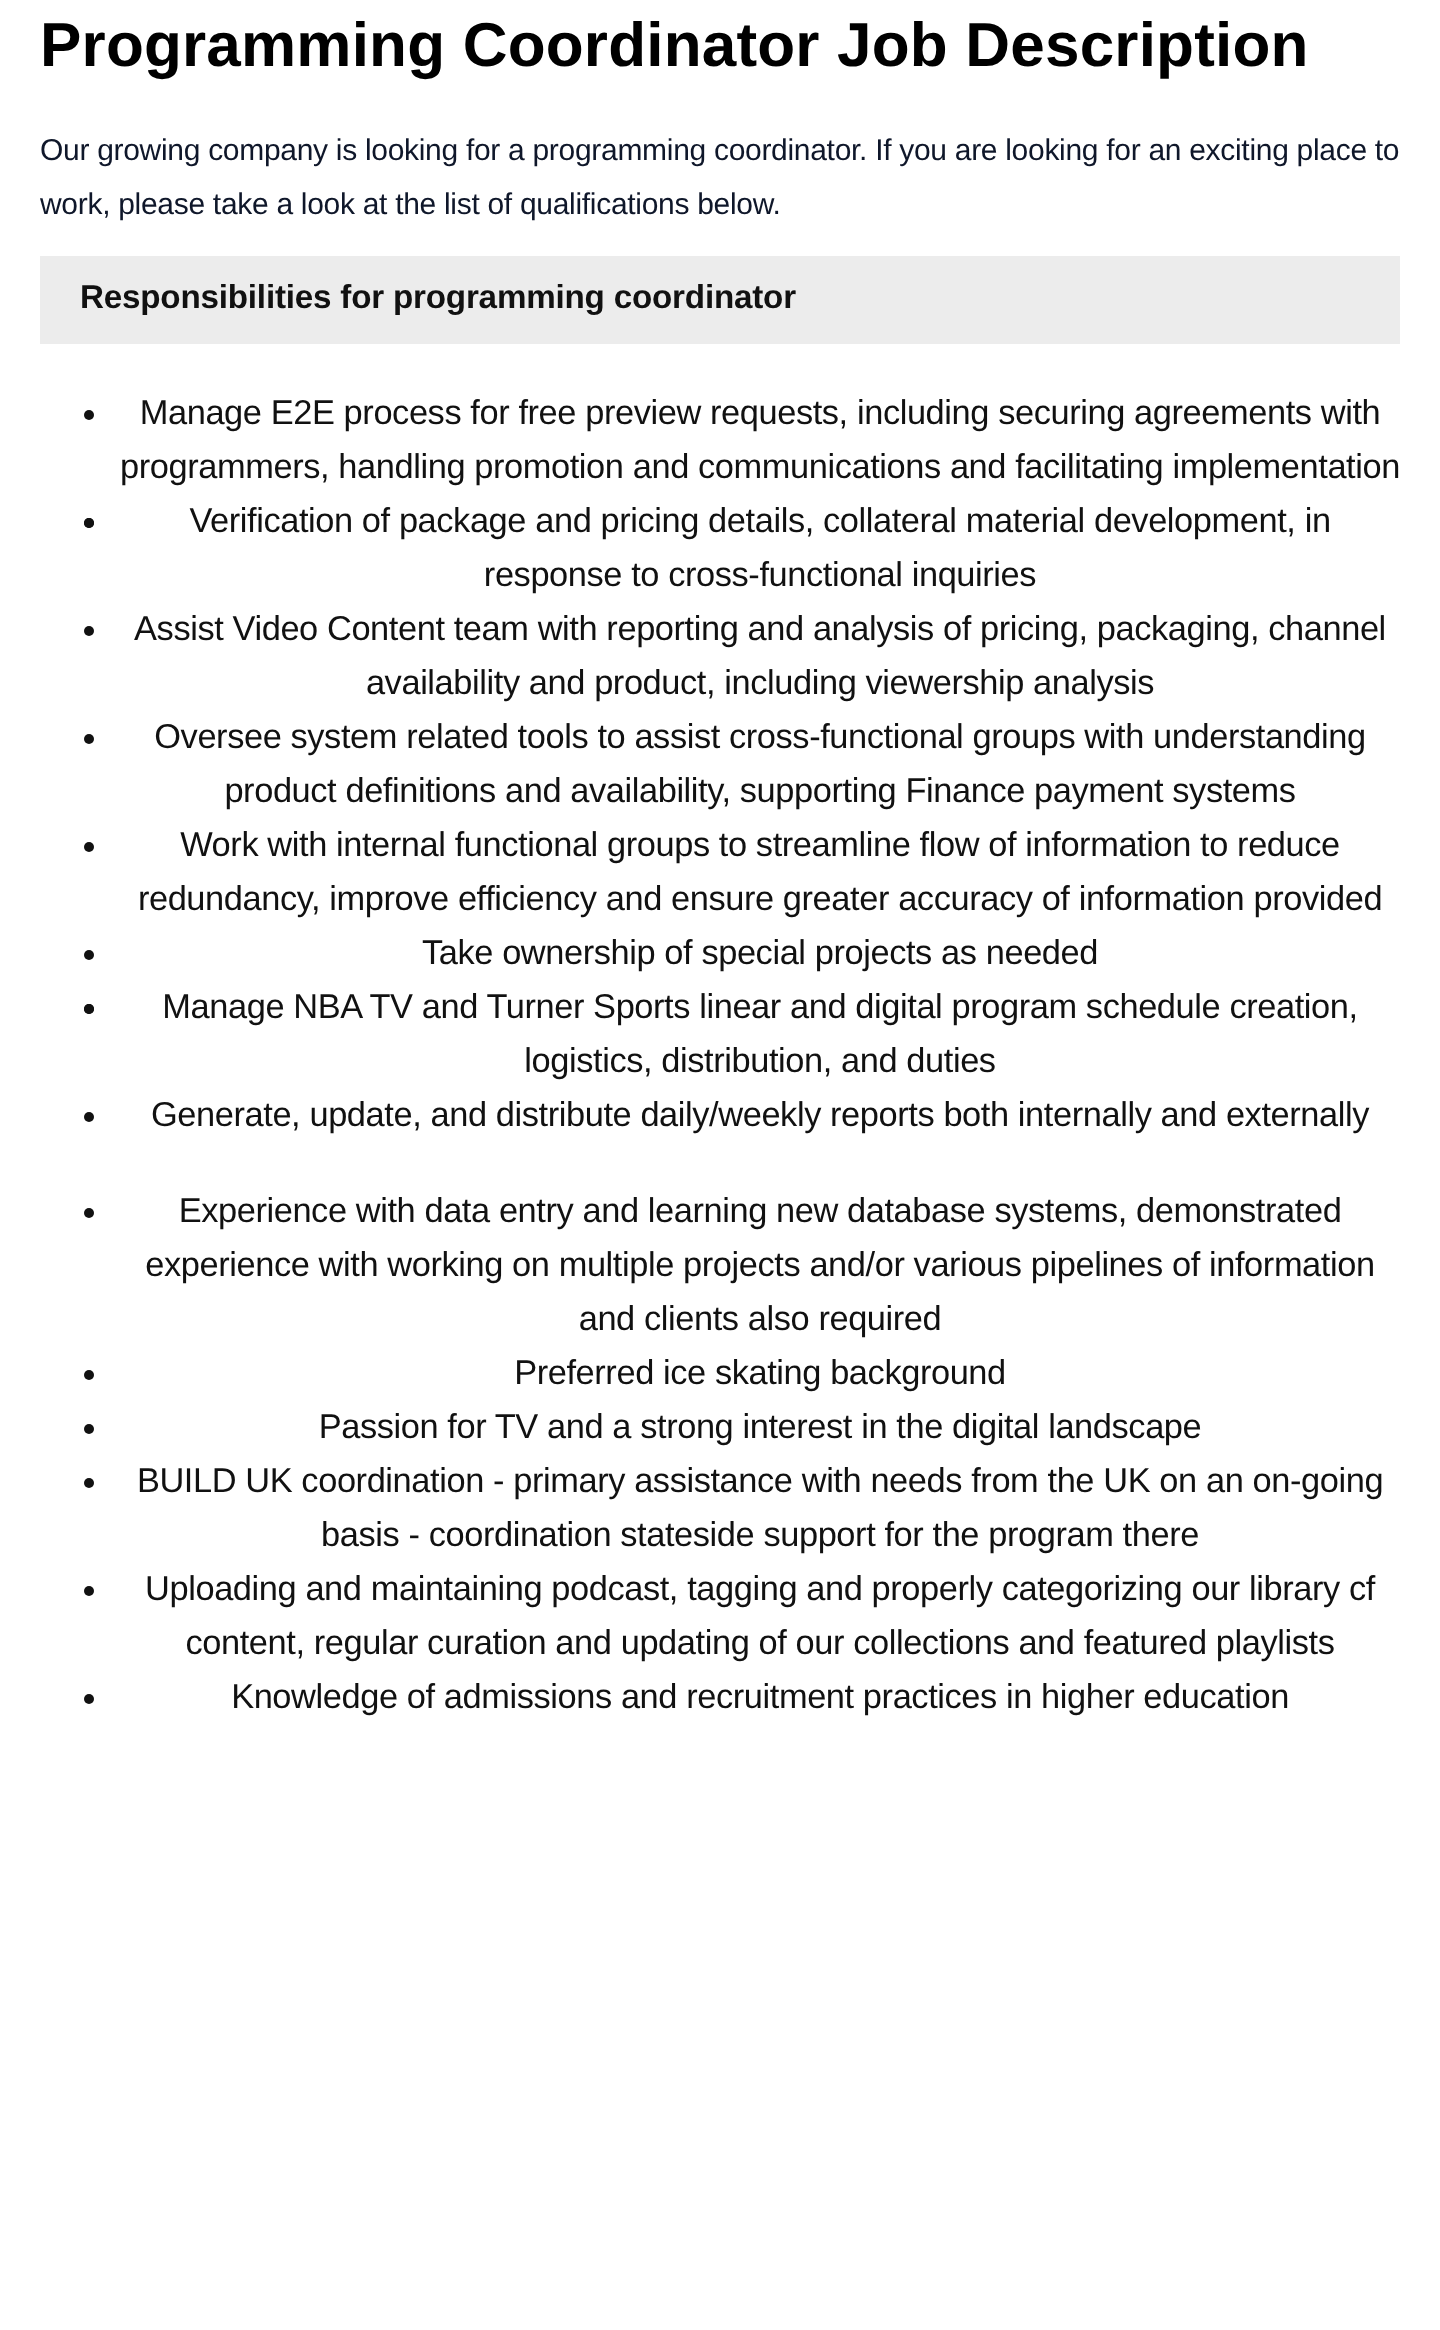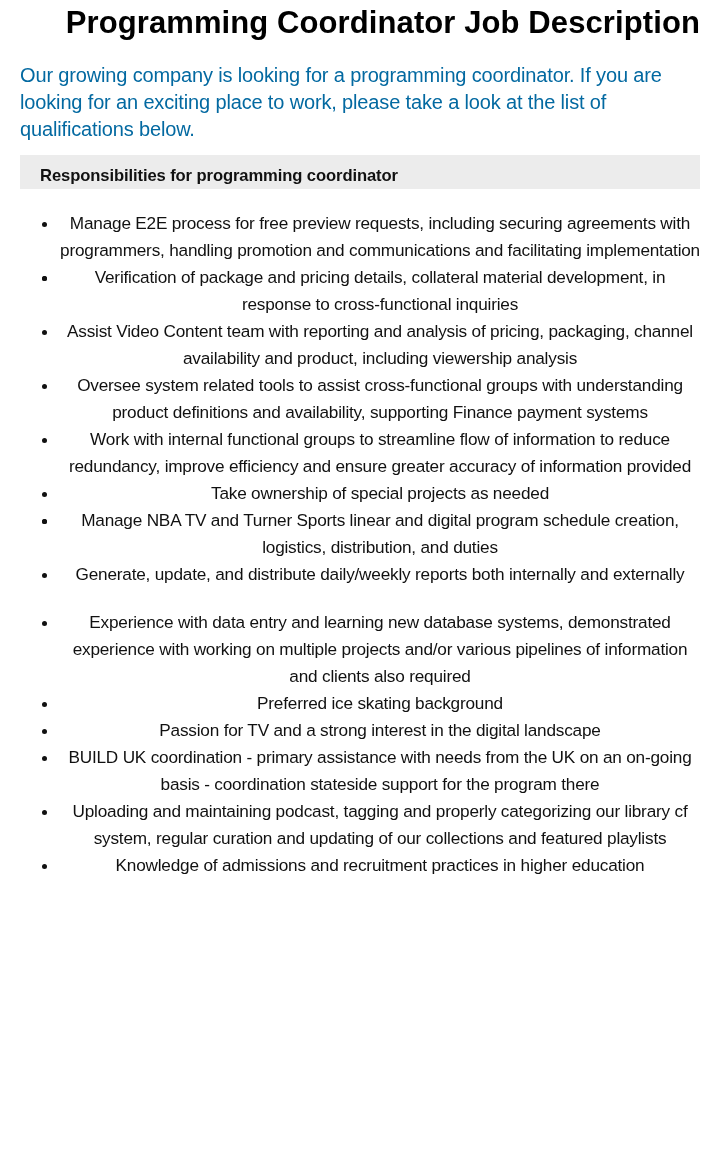--- a/index.html
+++ b/index.html
@@ -15,38 +15,38 @@
       color: #111111;
     }
     .page {
       padding: 0 20px 0 20px;
       box-sizing: border-box;
       width: 720px;
     }
     h1.title {
       margin: 0;
       padding-top: 2px;
-      text-align: right;
+      text-align: left;
       font-size: 31px;
       font-weight: bold;
       line-height: 42px;
       letter-spacing: 0.1px;
       color: #000000;
     }
     p.intro {
       margin: 18px 0 0 0;
-      font-size: 20px;
+      font-size: 15px;
       line-height: 27px;
-      color: #0369a1;
+      color: #0f172a;
       letter-spacing: -0.15px;
     }
     .section-header {
       margin-top: 12px;
       background: #ececec;
-      height: 34px;
+      height: 44px;
       line-height: 42px;
       padding: 0 20px;
       font-size: 16.6px;
       font-weight: bold;
       color: #111111;
       letter-spacing: -0.1px;
     }
     ul.bullets {
       margin: 21px 0 0 0;
       padding: 0 0 0 40px;
@@ -95,17 +95,17 @@
       <li><span class="bullet"></span><span>Generate, update, and distribute daily/weekly reports both internally and externally</span></li>
     </ul>
   </div>
 
   <div class="sec2">
     <ul class="bullets">
       <li><span class="bullet"></span><span>Experience with data entry and learning new database systems, demonstrated experience with working on multiple projects and/or various pipelines of information and clients also required</span></li>
       <li><span class="bullet"></span><span>Preferred ice skating background</span></li>
       <li><span class="bullet"></span><span>Passion for TV and a strong interest in the digital landscape</span></li>
       <li><span class="bullet"></span><span>BUILD UK coordination - primary assistance with needs from the UK on an on-going basis - coordination stateside support for the program there</span></li>
-      <li><span class="bullet"></span><span>Uploading and maintaining podcast, tagging and properly categorizing our library cf system, regular curation and updating of our collections and featured playlists</span></li>
+      <li><span class="bullet"></span><span>Uploading and maintaining podcast, tagging and properly categorizing our library cf content, regular curation and updating of our collections and featured playlists</span></li>
       <li><span class="bullet"></span><span>Knowledge of admissions and recruitment practices in higher education</span></li>
     </ul>
   </div>
 </div>
 
 </body></html>

